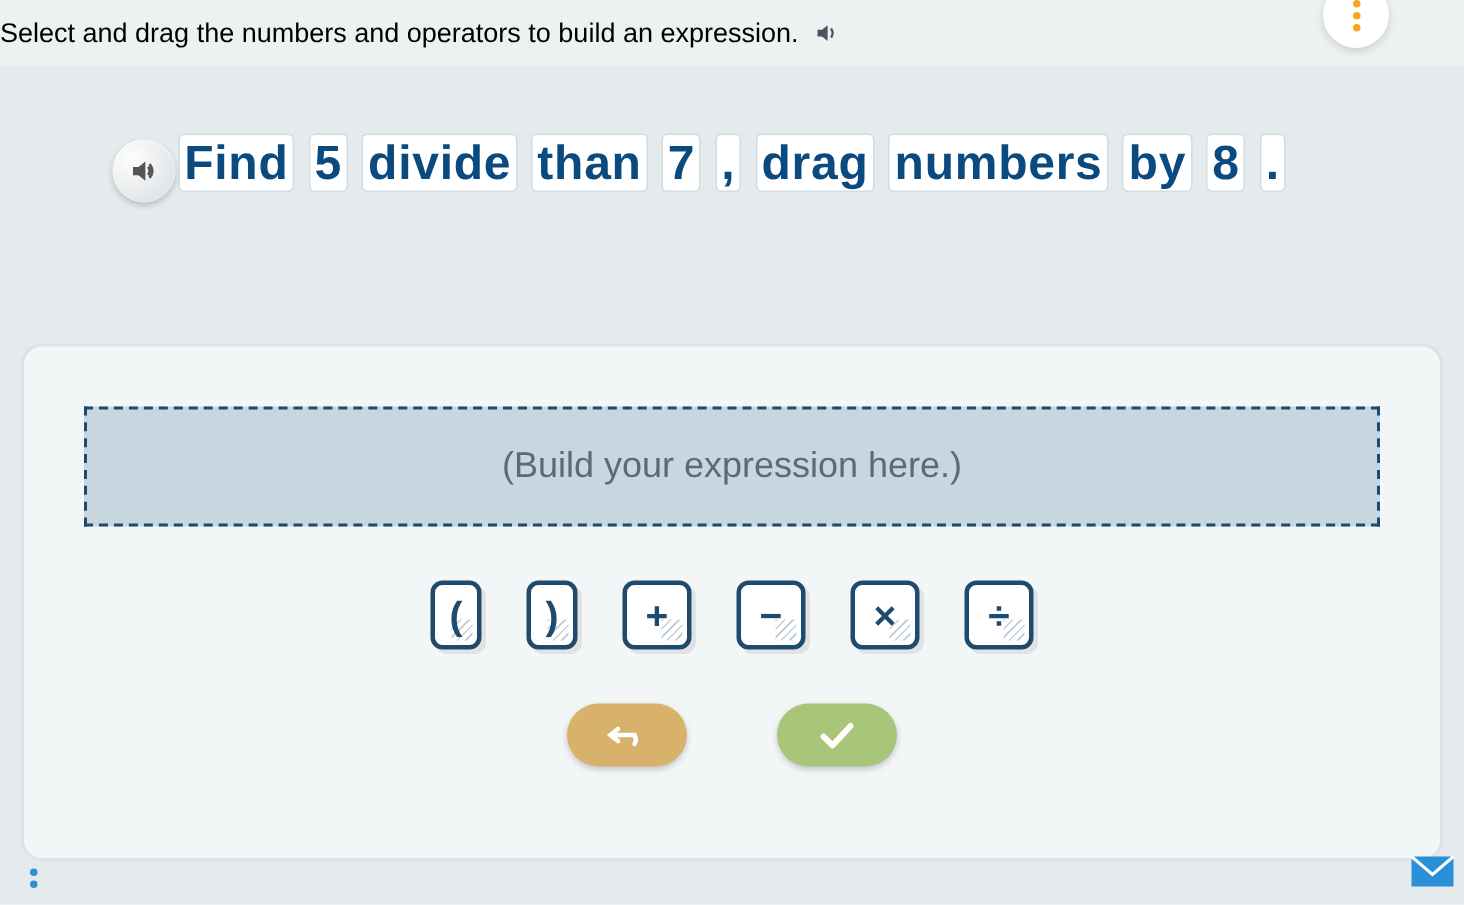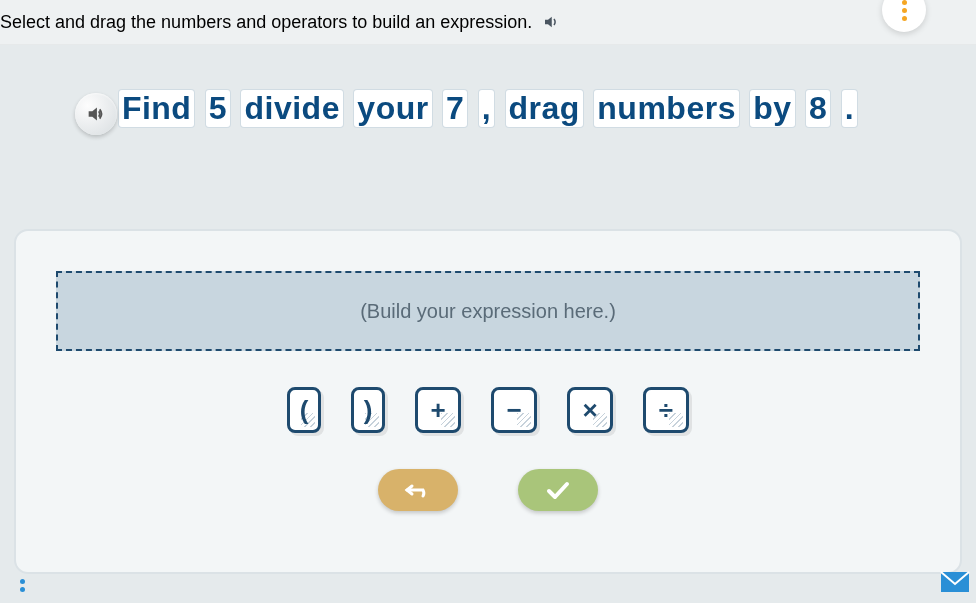--- a/index.html
+++ b/index.html
@@ -95,21 +95,21 @@
   }
   .drop-zone {
     width: 100%;
     height: 80px;
     border: 2px dashed #1e4a6e;
     background: #c8d6df;
     display: flex;
     align-items: center;
     justify-content: center;
     color: #5a6b78;
-    font-size: 20px;
+    font-size: 24px;
   }
   .tile-row {
     display: flex;
     justify-content: center;
     gap: 30px;
     margin-top: 36px;
   }
   .tile {
     background: #fff;
     border: 3px solid #1e4a6e;
@@ -193,21 +193,21 @@
     <svg width="22" height="22" viewBox="0 0 24 24" fill="none" stroke="#555" stroke-width="2">
       <polygon points="4,9 8,9 13,5 13,19 8,15 4,15" fill="#555" stroke="none"></polygon>
       <path d="M16 7 Q20 12 16 17"></path>
       <path d="M15 9 Q17.5 12 15 15"></path>
     </svg>
   </div>
   <div class="question-text">
     <span class="word">Find</span>
     <span class="word">5</span>
     <span class="word">divide</span>
-    <span class="word">your</span>
+    <span class="word">than</span>
     <span class="word">7</span>
     <span class="word">,</span>
     <span class="word">drag</span>
     <span class="word">numbers</span>
     <span class="word">by</span>
     <span class="word">8</span>
     <span class="word">.</span>
   </div>
 </div>
 

